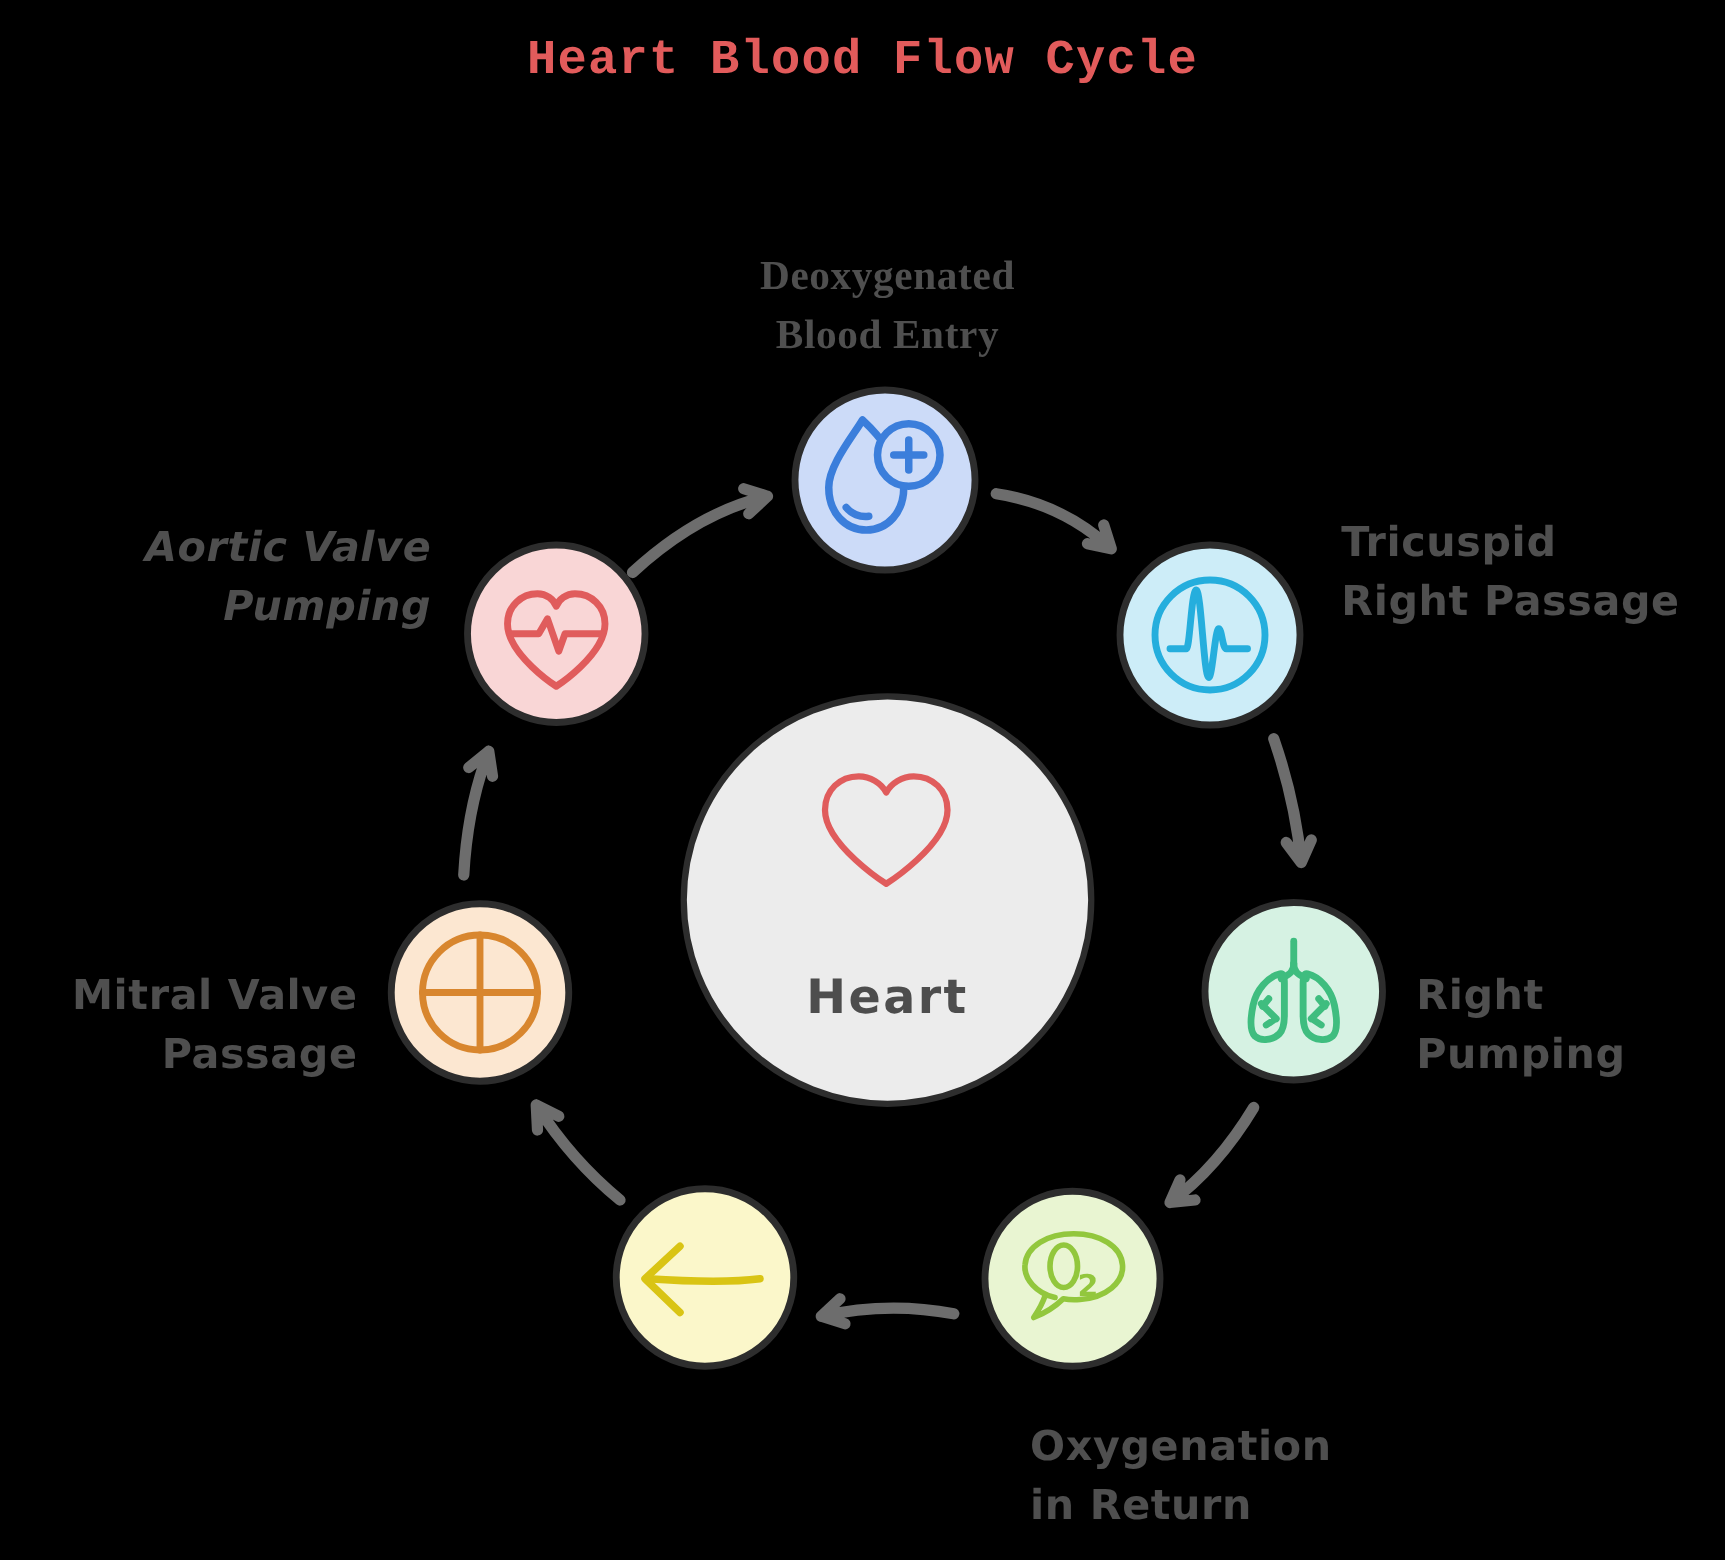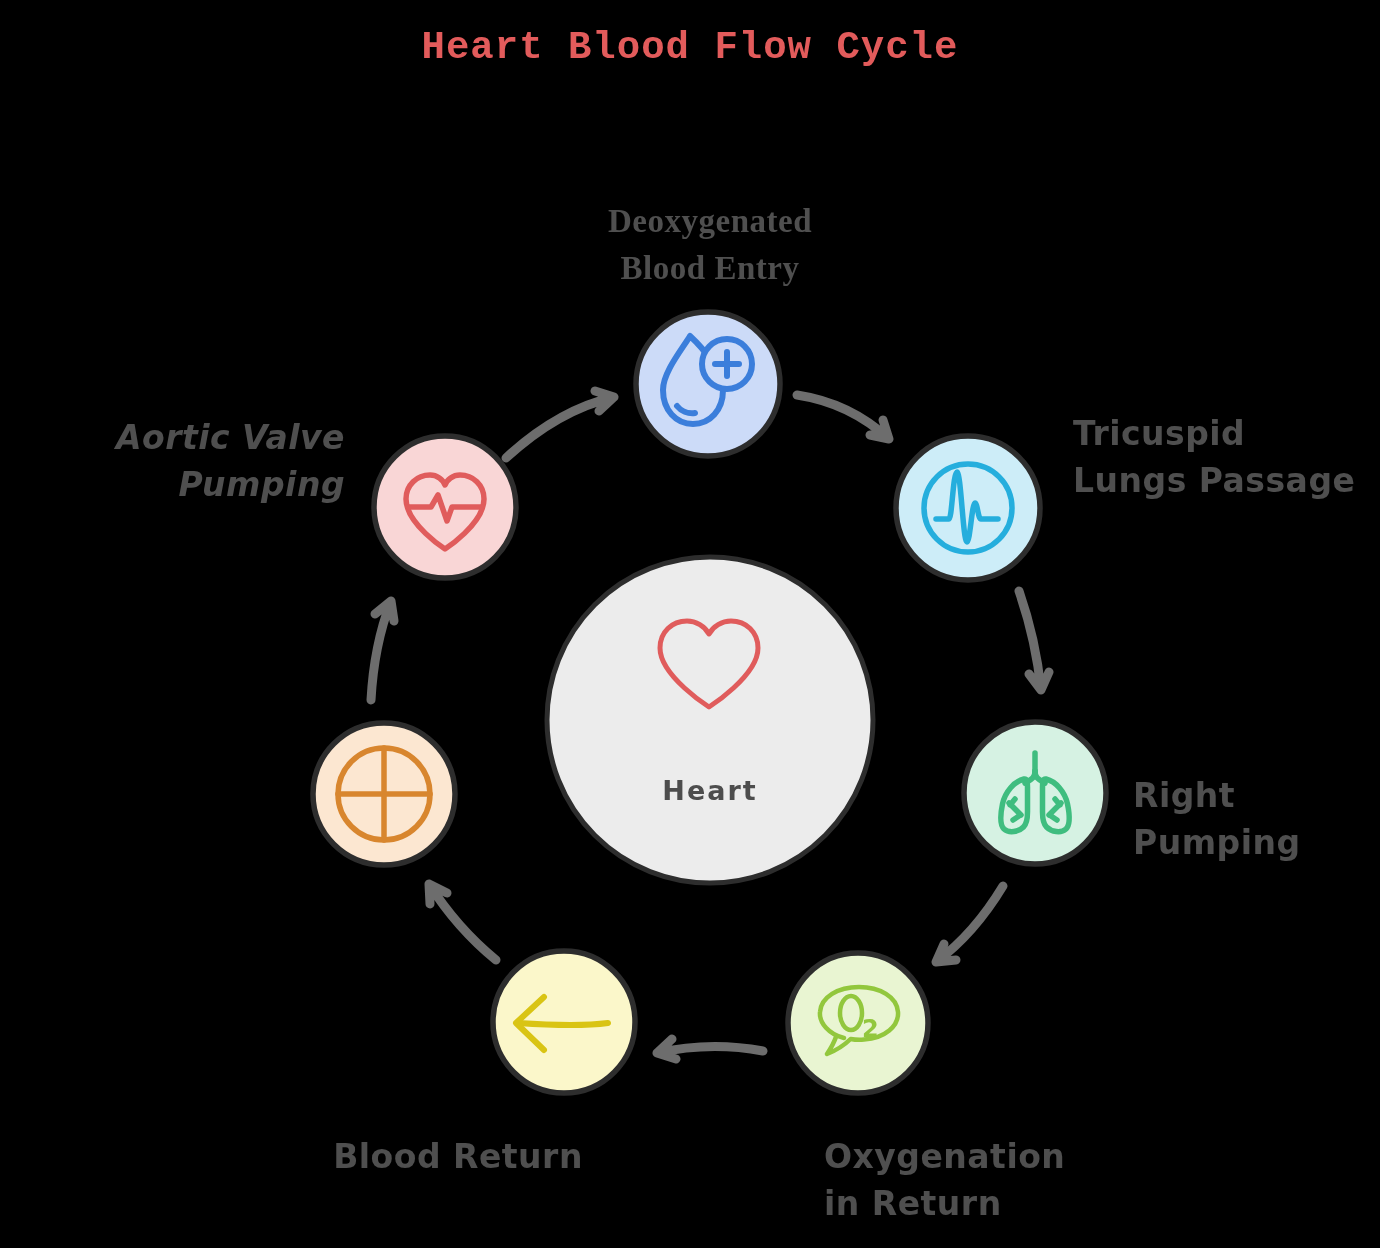--- a/index.html
+++ b/index.html
@@ -22,21 +22,21 @@
     position:absolute;
     font-size:33px;font-weight:600;letter-spacing:0.5px;
     line-height:47px;
     color:var(--label_color,#4d4d4d);
   }
   .align-c{text-align:center;}
   .align-l{text-align:left;}
   .align-r{text-align:right;}
   .center-label{
     position:absolute;left:630px;top:775px;width:160px;
-    text-align:center;font-size:27px;font-weight:600;letter-spacing:2px;
+    text-align:center;font-size:38px;font-weight:600;letter-spacing:2px;
     color:var(--center_label_color,#4d4d4d);
   }
 </style>
 </head>
 <body>
 
 <div class="canvas">
 
   <svg class="layer" width="1380" height="1248" viewBox="0 0 1380 1248">
 
@@ -126,36 +126,39 @@
 
   <div class="center-label">Heart</div>
 
   <div class="node-label align-c" style="left:410px;top:198px;width:600px;font-family:Liberation Serif, serif;">
     <div>Deoxygenated</div>
     <div>Blood Entry</div>
   </div>
 
   <div class="node-label align-l" style="left:1073px;top:410px;width:300px;">
     <div>Tricuspid</div>
-    <div>Lungs Passage</div>
+    <div>Right Passage</div>
   </div>
 
   <div class="node-label align-l" style="left:1133px;top:772px;width:240px;">
     <div>Right</div>
     <div>Pumping</div>
   </div>
 
   <div class="node-label align-l" style="left:824px;top:1133px;width:320px;">
     <div>Oxygenation</div>
     <div>in Return</div>
   </div>
 
   <div class="node-label align-c" style="left:308px;top:1133px;width:300px;">
-    <div>Blood Return</div>
   </div>
 
+  <div class="node-label align-r" style="left:0px;top:772px;width:286px;">
+    <div>Mitral Valve</div>
+    <div>Passage</div>
+  </div>
 
   <div class="node-label align-r" style="left:40px;top:414px;width:305px;font-style:italic;">
     <div>Aortic Valve</div>
     <div>Pumping</div>
   </div>
 
 </div>
 
 </body></html>

